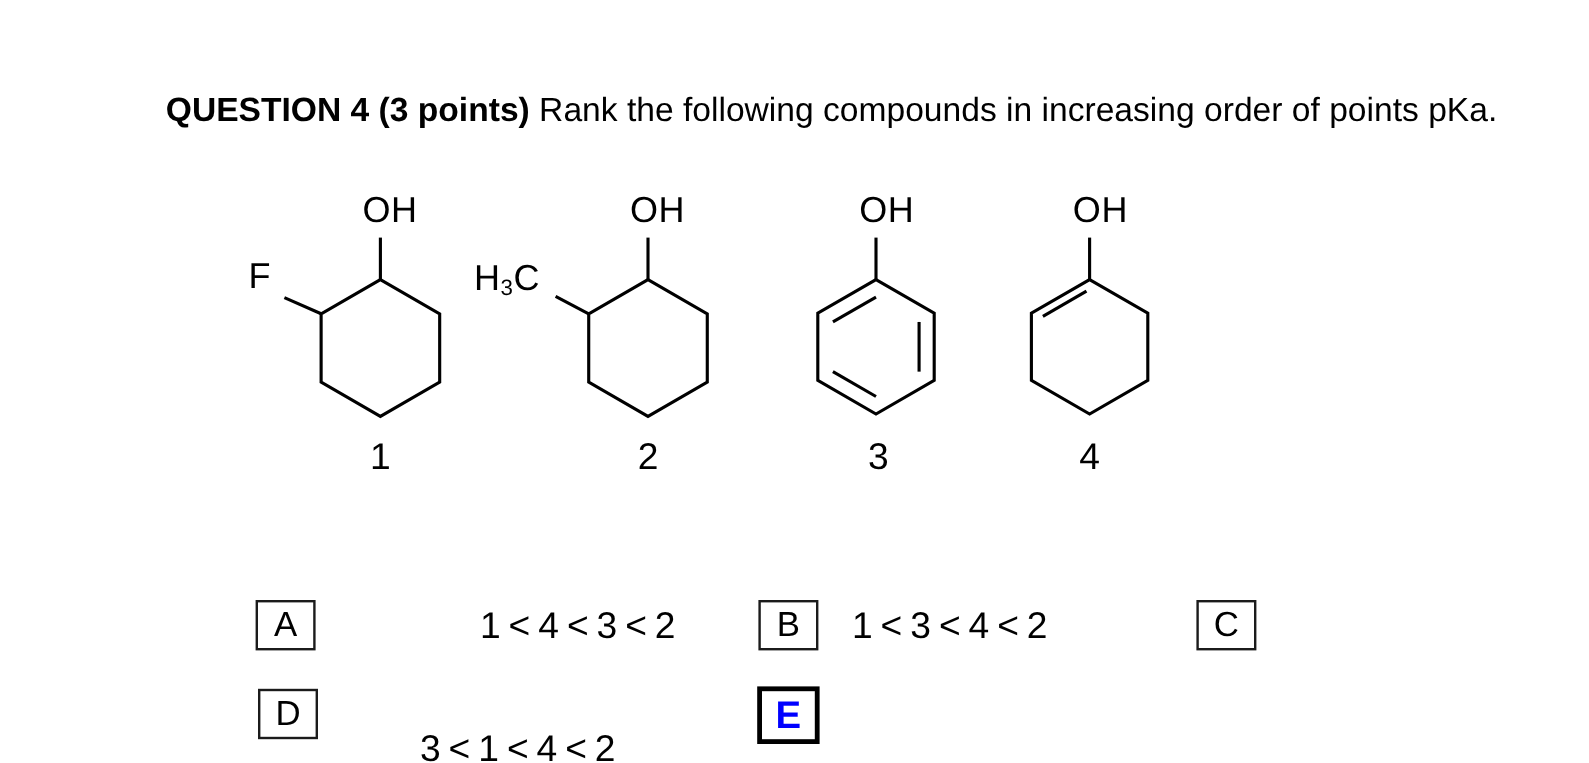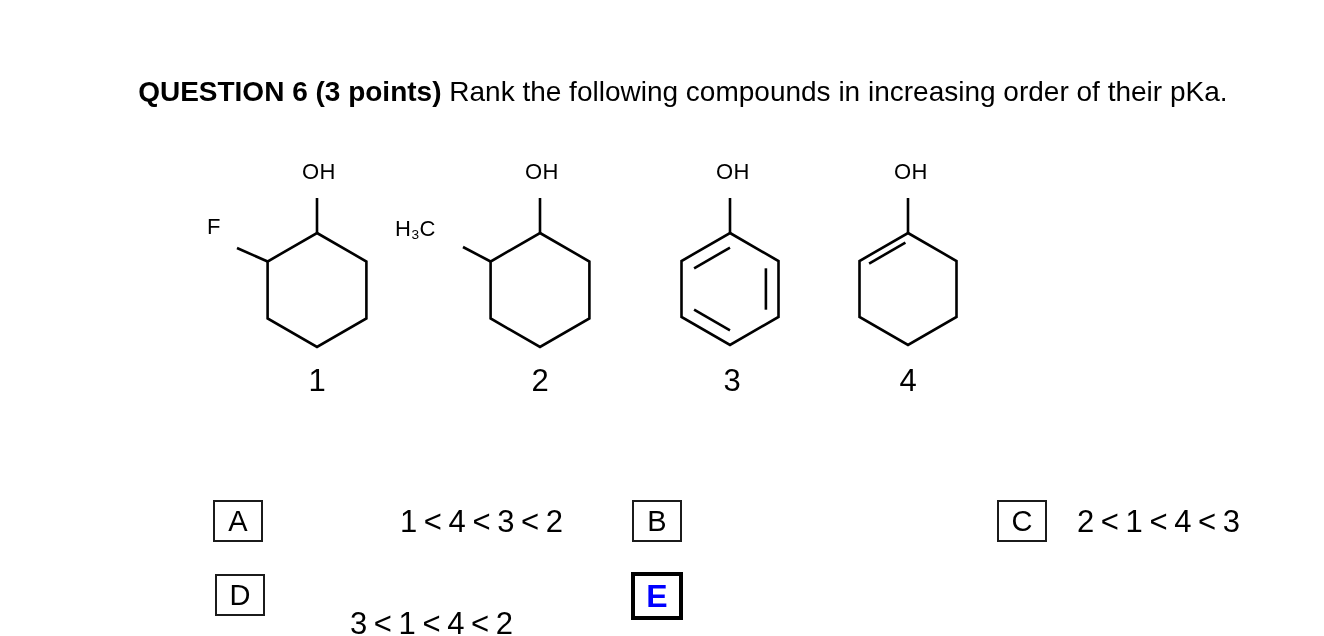--- a/index.html
+++ b/index.html
@@ -14,21 +14,21 @@
   .title {
     position: absolute; left: 107px; top: 46px;
     font-size: 28px; line-height: 1.1; white-space: pre;
   }
   .title .bold { font-weight: bold; }
 
   .structure { position: absolute; top: 160px; height: 235px; }
   .structure svg { position: absolute; left: 0; top: 0; display: block; }
   .bond { stroke: #000000; stroke-width: 2.6; fill: none; stroke-linejoin: miter; }
   .chemlabel {
-    position: absolute; font-size: 22px; line-height: 1;
+    position: absolute; font-size: 30px; line-height: 1;
     letter-spacing: 0.5px; white-space: nowrap;
   }
   .sub { font-size: 0.62em; vertical-align: -0.22em; }
   .structnum {
     position: absolute; top: 205px; width: 40px; text-align: center;
     font-size: 31px; line-height: 1;
   }
 
   .optbox {
     position: absolute; width: 50px; height: 42px; box-sizing: border-box;
@@ -44,21 +44,21 @@
     position: absolute; font-size: 31px; line-height: 1.1;
     word-spacing: -2px; white-space: nowrap;
   }
 </style>
 </head>
 <body>
 
 <div class="page">
 
   <div class="title">
-    <span class="bold">QUESTION 6 (3 points)</span><span> Rank the following compounds in increasing order of their pKa.</span>
+    <span class="bold">QUESTION 4 (3 points)</span><span> Rank the following compounds in increasing order of points pKa.</span>
   </div>
 
   <div class="structure" style="left:195px; width:190px;">
     <svg width="190" height="235" viewBox="0 0 190 235">
       <path class="bond" d="M122 73 L171.4 101.5 L171.4 158.5 L122 187 L72.6 158.5 L72.6 101.5 Z"></path>
       <line class="bond" x1="122" y1="73" x2="122" y2="38"></line>
       <line class="bond" x1="72.6" y1="101.5" x2="42" y2="88"></line>
     </svg>
     <div class="chemlabel" style="left:107px; top:1px;">OH</div>
     <div class="chemlabel" style="left:12px; top:56px;"><span>F</span><span class="sub"></span><span></span></div>
@@ -99,25 +99,25 @@
   </div>
 
   <div class="optbox" style="left:213px; top:500px;">
     <span class="letter">A</span>
   </div>
   <div class="opttext" style="left:352px; top:505px;margin-left:48px;">1 &lt; 4 &lt; 3 &lt; 2</div>
 
   <div class="optbox" style="left:632px; top:500px;">
     <span class="letter">B</span>
   </div>
+  <div class="opttext" style="left:710px; top:505px;">1 &lt; 3 &lt; 4 &lt; 2</div>
 
   <div class="optbox" style="left:997px; top:500px;">
     <span class="letter">C</span>
   </div>
-  <div class="opttext" style="left:1077px; top:505px;">2 &lt; 1 &lt; 4 &lt; 3</div>
 
   <div class="optbox" style="left:215px; top:574px;">
     <span class="letter">D</span>
   </div>
   <div class="opttext" style="left:350px; top:607px;">3 &lt; 1 &lt; 4 &lt; 2</div>
 
   <div class="optbox selected" style="left:631px; top:572px;">
     <span class="letter">E</span>
   </div>
 

